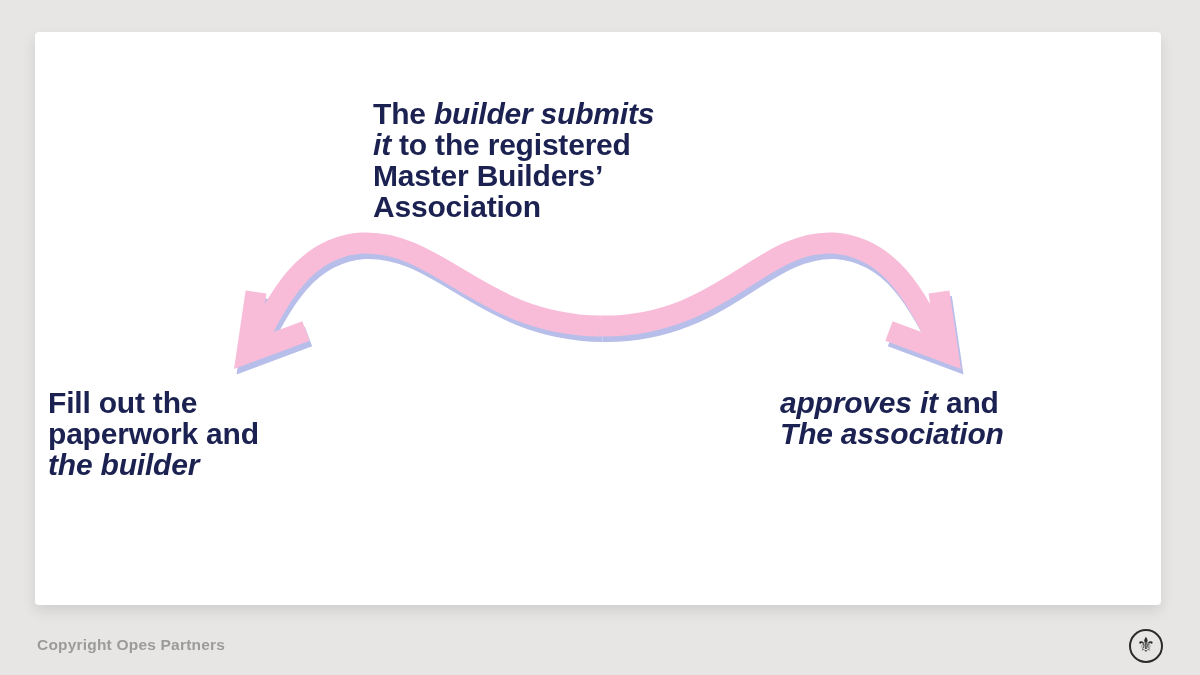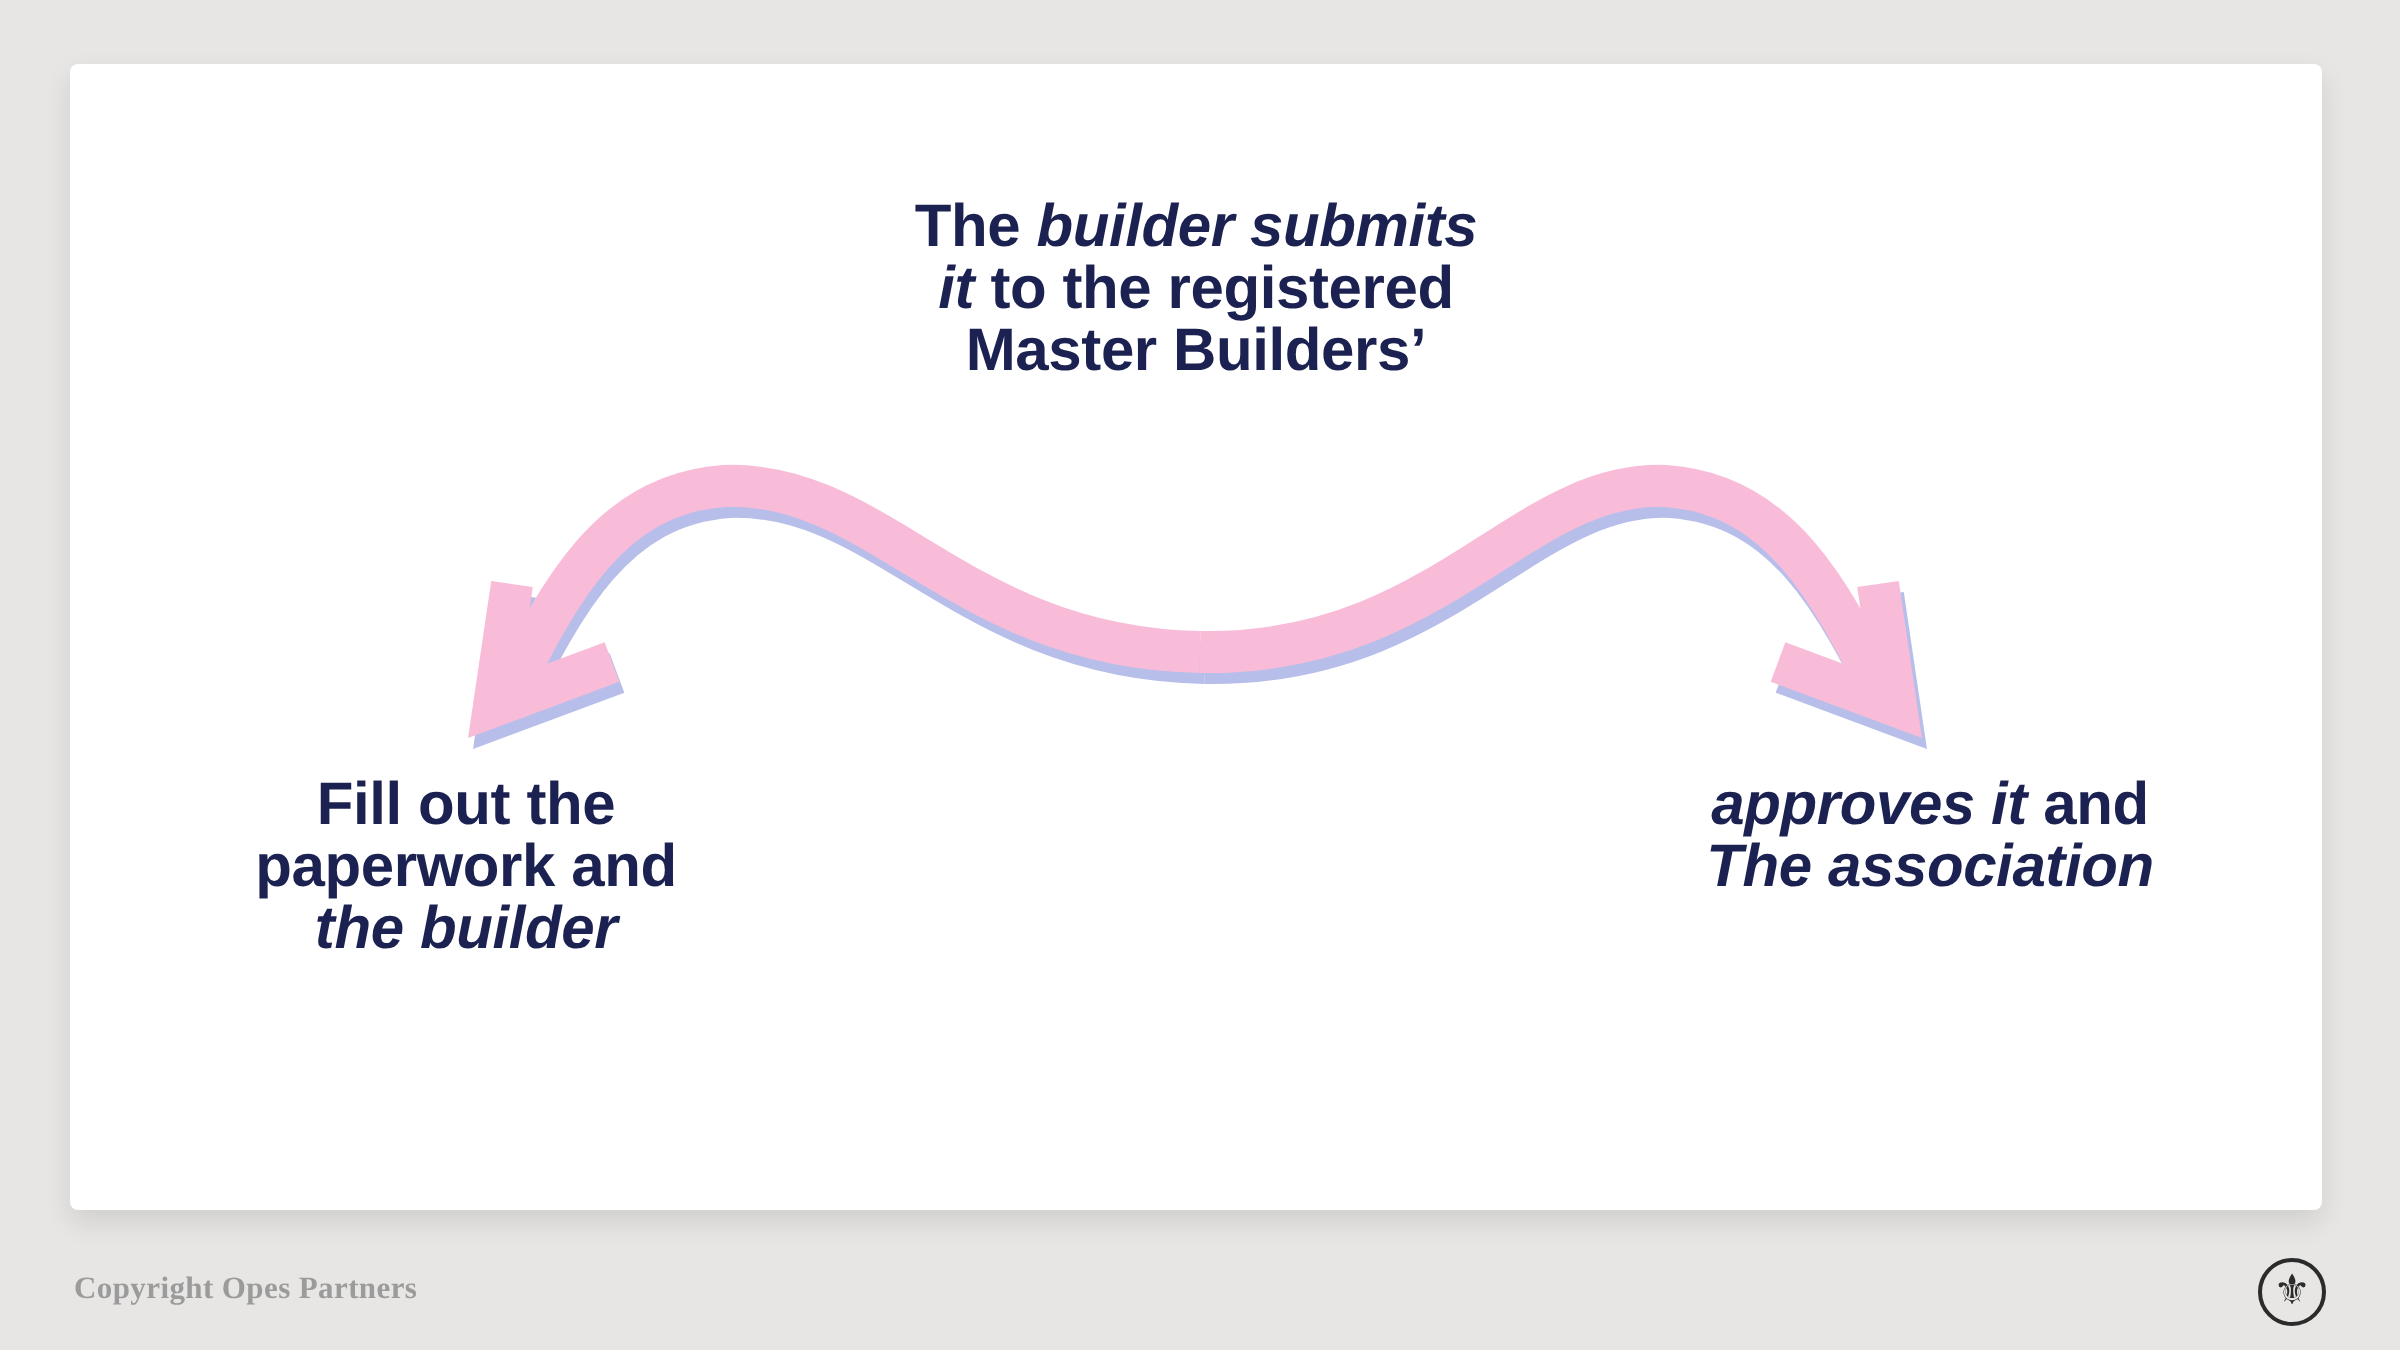--- a/index.html
+++ b/index.html
@@ -13,21 +13,21 @@
   .card {
     position: absolute;
     left: 35px; top: 32px;
     width: 1126px; height: 573px;
     background: #ffffff;
     border-radius: 4px;
     box-shadow: 0 6px 14px rgba(0,0,0,0.10);
   }
   .note {
     position: absolute;
-    text-align: center;
+    text-align: left;
     color: #1b2150;
     font-weight: 700;
     font-size: 30px;
     line-height: 31px;
     letter-spacing: -0.2px;
     z-index: 3;
   }
   .note .it { font-style: italic; }
   .top-note   { left: 373px; top: 98px;  width: 450px; }
   .left-note  { left: 48px;  top: 387px; width: 370px; }
@@ -37,21 +37,20 @@
     left: 0; top: 0;
     z-index: 2;
   }
   .copyright {
     position: absolute;
     left: 37px; top: 636px;
     font-size: 15.5px;
     font-weight: 700;
     letter-spacing: 0.2px;
     color: #9b9b9b;
-    font-family: Liberation Serif, serif;
   }
   .logo {
     position: absolute;
     left: 1129px; top: 629px;
     width: 34px; height: 34px;
     border: 2.2px solid #2b2b2b;
     border-radius: 50%;
     display: flex;
     align-items: center;
     justify-content: center;
@@ -79,20 +78,21 @@
     </g>
   </defs>
   <use href="#arrow-geometry" transform="translate(2.5,5.5)" stroke="#b7bee9"></use>
   <use href="#arrow-geometry" stroke="#f8bcd9"></use>
 </svg>
 
 <div class="note top-note">
   <div><span>The </span><span class="it">builder submits</span></div>
   <div><span class="it">it</span><span> to the registered</span></div>
   <div><span>Master Builders’</span></div>
+  <div><span>Association</span></div>
 </div>
 
 <div class="note left-note">
   <div><span>Fill out the</span></div>
   <div><span>paperwork and</span></div>
   <div><span class="it">the builder</span></div>
 </div>
 
 <div class="note right-note">
   <div><span class="it">approves it</span><span> and</span></div>

